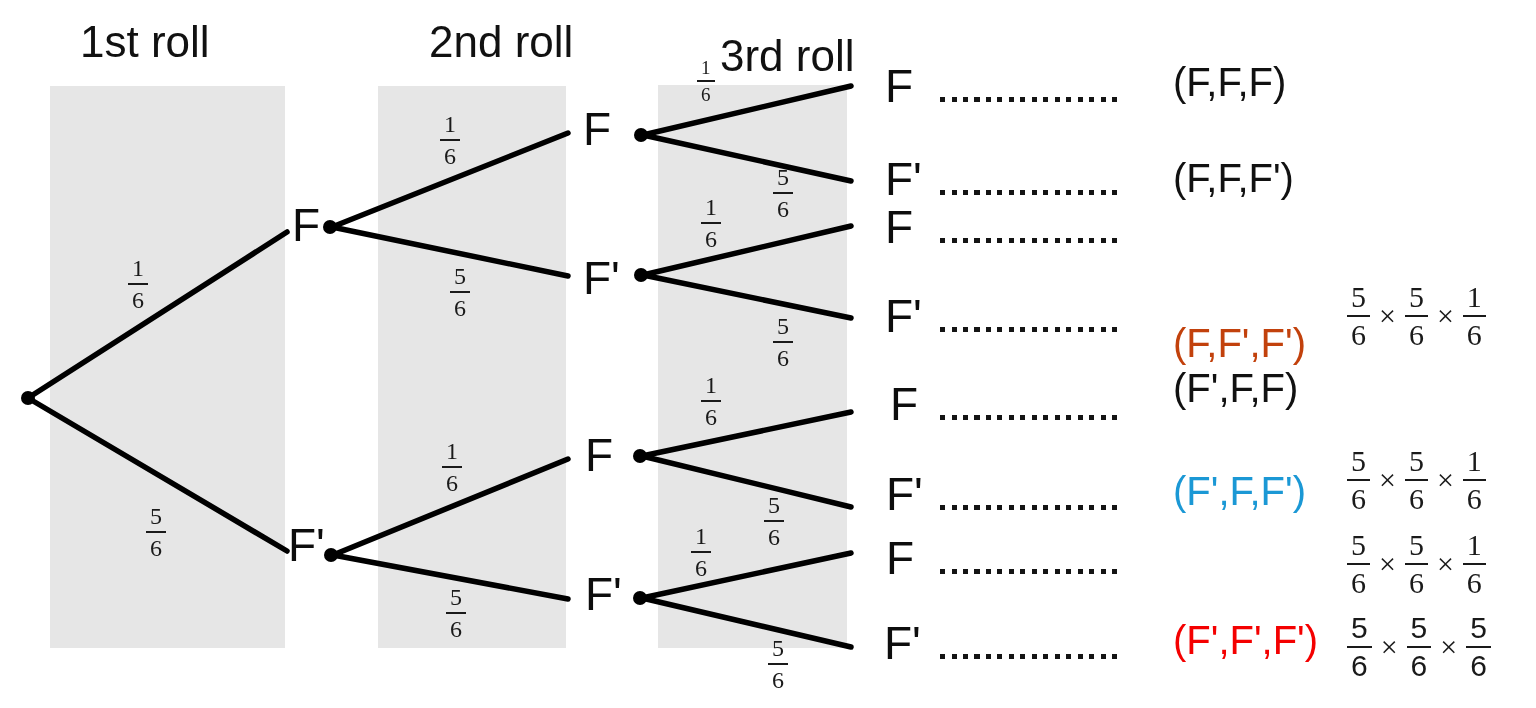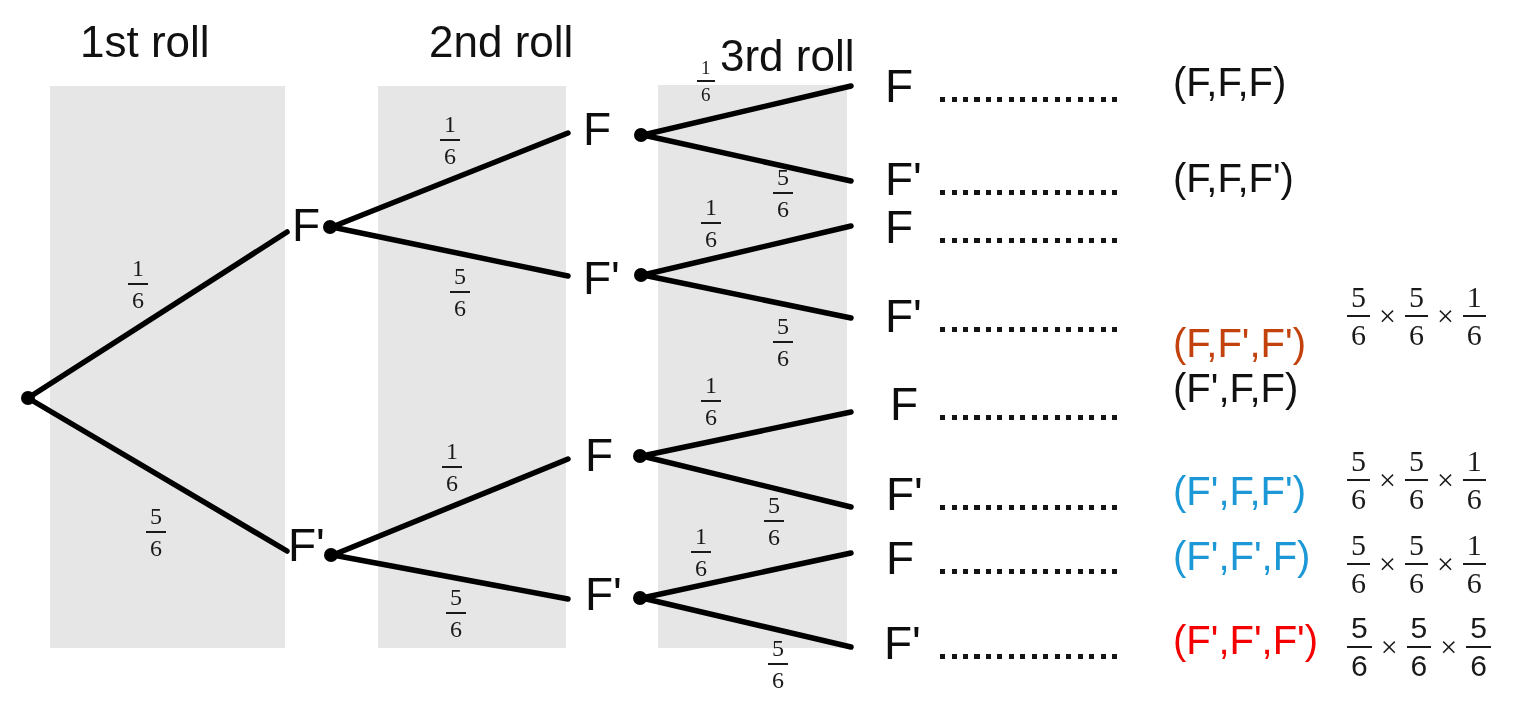--- a/index.html
+++ b/index.html
@@ -146,21 +146,20 @@
   <div class="leader" style="left:940px;top:415px;"></div>
   <div class="leader" style="left:940px;top:505px;"></div>
   <div class="leader" style="left:940px;top:569px;"></div>
   <div class="leader" style="left:940px;top:654px;"></div>
 
   <div class="tuple" style="left:1173px;top:62px;">(F,F,F)</div>
   <div class="tuple" style="left:1173px;top:158px;">(F,F,F')</div>
   <div class="tuple" style="left: 1173px; top: 308px; color: #c2410c; margin-top: 15px;">(F,F',F')</div>
   <div class="tuple" style="left:1173px;top:368px;text-align:center;">(F',F,F)</div>
   <div class="tuple" style="left: 1173px; top: 471px; color: rgb(27, 152, 213);">(F',F,F')</div>
-  <div class="tuple" style="left: 1173px; top: 536px; color: rgb(27, 152, 213);">(F',F',F)</div>
   <div class="tuple" style="left: 1173px; top: 620px; color: rgb(244, 0, 0);">(F',F',F')</div>
 
   <div class="formula" style="left:1347px;top:282px;">
     <span class="frac">
         <span class="num">5</span>
         <span class="den">6</span>
       </span>
     <span class="times">×</span>
     <span class="frac">
         <span class="num">5</span>

